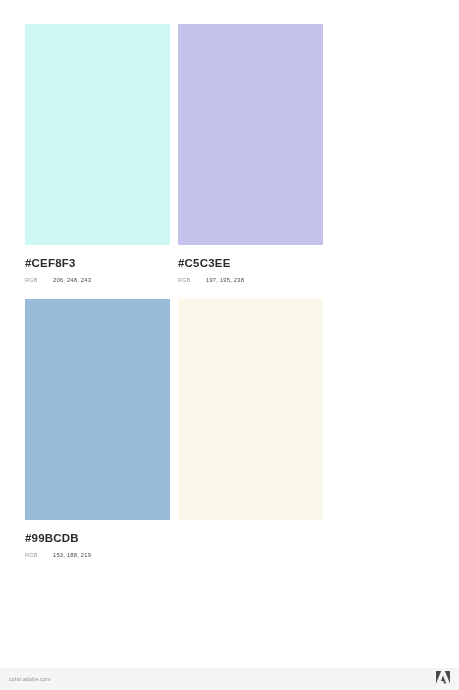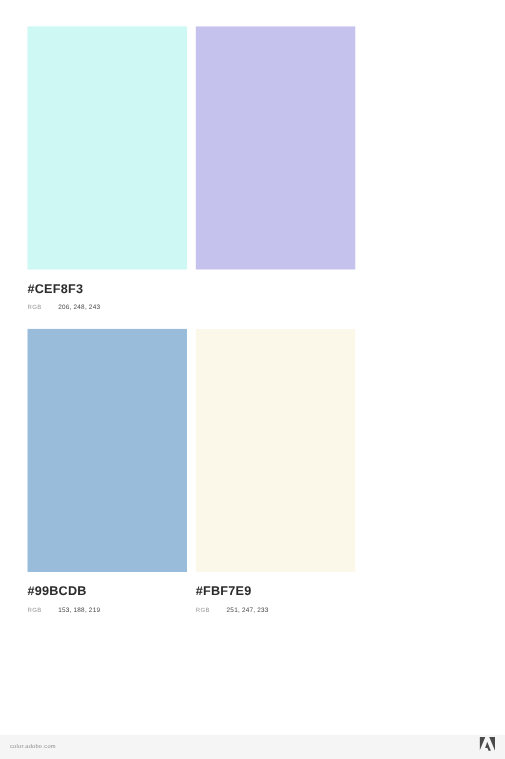--- a/index.html
+++ b/index.html
@@ -118,46 +118,46 @@
         <div class="swatch-rgb-line">
           <span class="rgb-label">RGB</span>
           <span class="rgb-values">206, 248, 243</span>
         </div>
       </div>
     </div>
 
 
     <div class="swatch-cell">
       <div class="swatch-chip" style="background-color: rgb(197, 195, 238);"></div>
+      <div class="swatch-meta">
+        <div class="swatch-hex">#C5C3EE</div>
+        <div class="swatch-rgb-line">
+          <span class="rgb-label">RGB</span>
+          <span class="rgb-values">197, 195, 238</span>
+        </div>
+      </div>
     </div>
 
   </div>
 
   <div class="swatch-row row-2">
 
     <div class="swatch-cell">
       <div class="swatch-chip" style="background-color: rgb(153, 188, 219);"></div>
       <div class="swatch-meta">
         <div class="swatch-hex">#99BCDB</div>
         <div class="swatch-rgb-line">
           <span class="rgb-label">RGB</span>
           <span class="rgb-values">153, 188, 219</span>
         </div>
       </div>
     </div>
 
     <div class="swatch-cell">
       <div class="swatch-chip" style="background-color: rgb(251, 247, 233);"></div>
-      <div class="swatch-meta">
-        <div class="swatch-hex">#FBF7E9</div>
-        <div class="swatch-rgb-line">
-          <span class="rgb-label">RGB</span>
-          <span class="rgb-values">251, 247, 233</span>
-        </div>
-      </div>
     </div>
 
   </div>
 
 </div>
 
 <div class="footer" style="background: rgb(245, 245, 245);">
   <span class="footer-url">color.adobe.com</span>
   <span class="adobe-logo">
     <svg width="14" height="13" viewBox="0 0 14 13" xmlns="http://www.w3.org/2000/svg">

